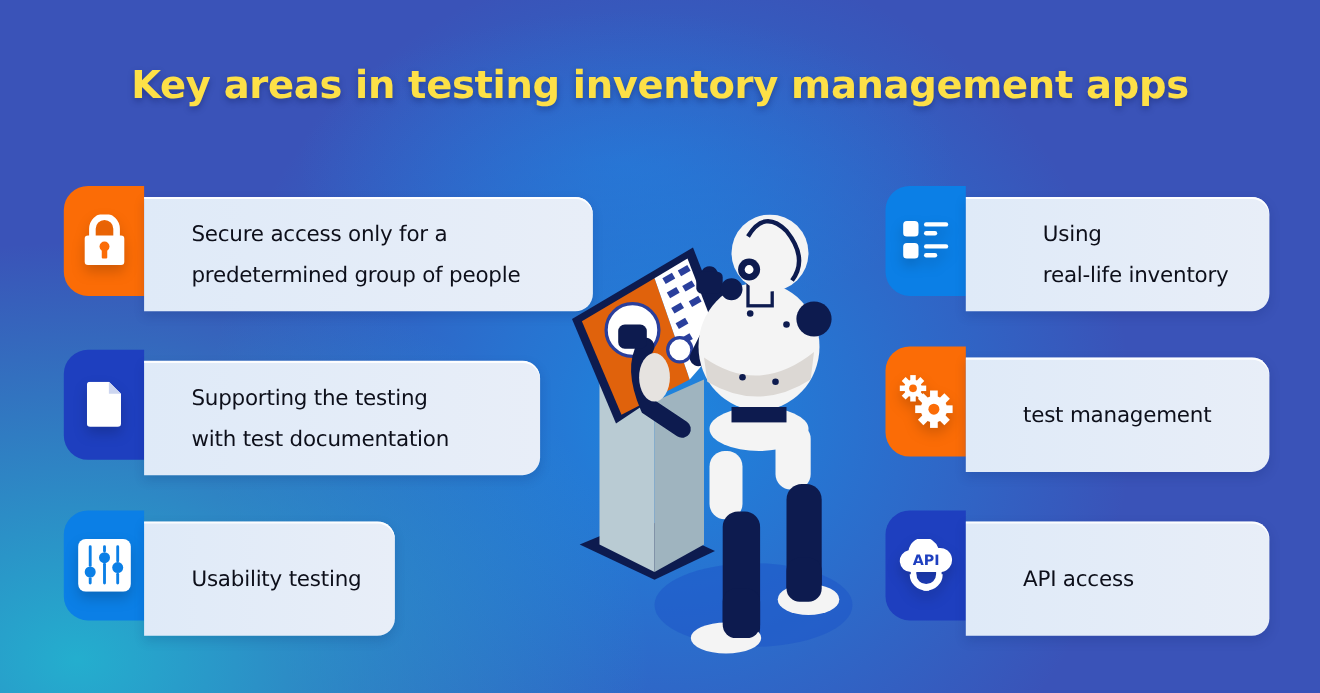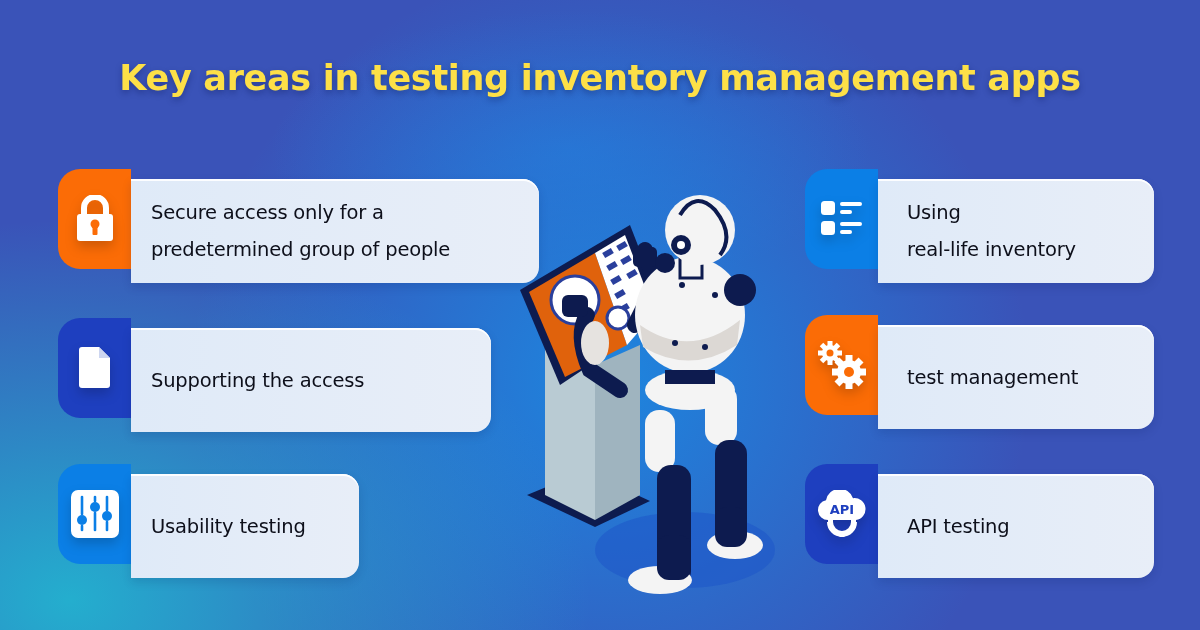--- a/index.html
+++ b/index.html
@@ -28,21 +28,21 @@
   }
   .card {
     position: absolute; left: 73px; top: 10px; height: 104px;
     border-radius: 0 16px 16px 0;
     background: linear-gradient(90deg, #dfeaf8 0%, #e8eef8 100%);
     box-shadow: 0 2px 0 rgba(255,255,255,0.9) inset, 0 4px 10px rgba(10,30,90,0.15);
     display: flex; align-items: center; padding-left: 20px;
   }
   .card-text {
     font-family: "DejaVu Sans", sans-serif;
-    color: #0d0f1a; font-size: 19.5px; line-height: 37px; letter-spacing: -0.2px;
+    color: #0d0f1a; font-size: 19.5px; line-height: 37px; letter-spacing: -0.2px; margin-left: 23px;
   }
   .icon svg { display: block; filter: drop-shadow(0 6px 6px rgba(0,0,0,0.18)); }
   .robot { position: absolute; left: 515px; top: 195px; width: 270px; height: 405px; }
 </style>
 </head>
 <body>
 
 <h1 class="title">Key areas in testing inventory management apps</h1>
 
 <div class="item" style="left:58px; top:169px;">
@@ -68,21 +68,22 @@
   <div class="tab" style="background:#1e3fbf;">
     <span class="icon">
       <svg width="32" height="42" viewBox="0 0 32 42">
         <path d="M3 0 H20 L31 11 V38 a3 3 0 0 1 -3 3 H3 a3 3 0 0 1 -3 -3 V3 a3 3 0 0 1 3 -3 Z" fill="#fff"></path>
         <path d="M20 0 V11 H31" fill="#cdd6f0"></path>
       </svg>
     </span>
   </div>
   <div class="card" style="width:360px;">
     <div class="card-text">
-      <div>Supporting the access</div>
+      <div>Supporting the testing</div>
+      <div>with test documentation</div>
     </div>
   </div>
 </div>
 
 <div class="item" style="left:58px; top:464px;">
   <div class="tab" style="background:#0b7fe6;">
     <span class="icon">
       <svg width="48" height="48" viewBox="0 0 48 48">
         <rect x="0" y="0" width="48" height="48" rx="7" fill="#fff"></rect>
         <g stroke="#0b7fe6" stroke-width="2.6" stroke-linecap="round">
@@ -178,21 +179,21 @@
       <svg width="42" height="36" viewBox="0 0 42 36">
         <rect x="0" y="0" width="14" height="14" rx="3.5" fill="#fff"></rect>
         <rect x="0" y="20" width="14" height="14" rx="3.5" fill="#fff"></rect>
         <rect x="19" y="1" width="22" height="4" rx="2" fill="#fff"></rect>
         <rect x="19" y="9" width="12" height="4" rx="2" fill="#fff"></rect>
         <rect x="19" y="21" width="22" height="4" rx="2" fill="#fff"></rect>
         <rect x="19" y="29" width="12" height="4" rx="2" fill="#fff"></rect>
       </svg>
     </span>
   </div>
-  <div class="card" style="width:276px; padding-left:29px;">
+  <div class="card" style="width:276px; padding-left:47px;">
     <div class="card-text">
       <div>Using</div>
       <div>real-life inventory</div>
     </div>
   </div>
 </div>
 
 <div class="item" style="left:805px; top:315px;">
   <div class="tab" style="background:#fb6c06;">
     <span class="icon">
@@ -235,16 +236,16 @@
         <text x="26" y="24" text-anchor="middle" font-family="DejaVu Sans, sans-serif" font-weight="bold" font-size="13" fill="#1e3fbf">API</text>
         <path d="M14 32 a12 12 0 0 0 24 0" fill="none" stroke="#fff" stroke-width="6"></path>
         <rect x="12" y="30" width="5" height="5" fill="#fff"></rect>
         <rect x="35" y="30" width="5" height="5" fill="#fff"></rect>
         <rect x="23.5" y="41" width="5" height="6" fill="#fff"></rect>
       </svg>
     </span>
   </div>
   <div class="card" style="width:276px; padding-left:29px;">
     <div class="card-text">
-      <div>API testing</div>
+      <div>API access</div>
     </div>
   </div>
 </div>
 
 </body></html>

